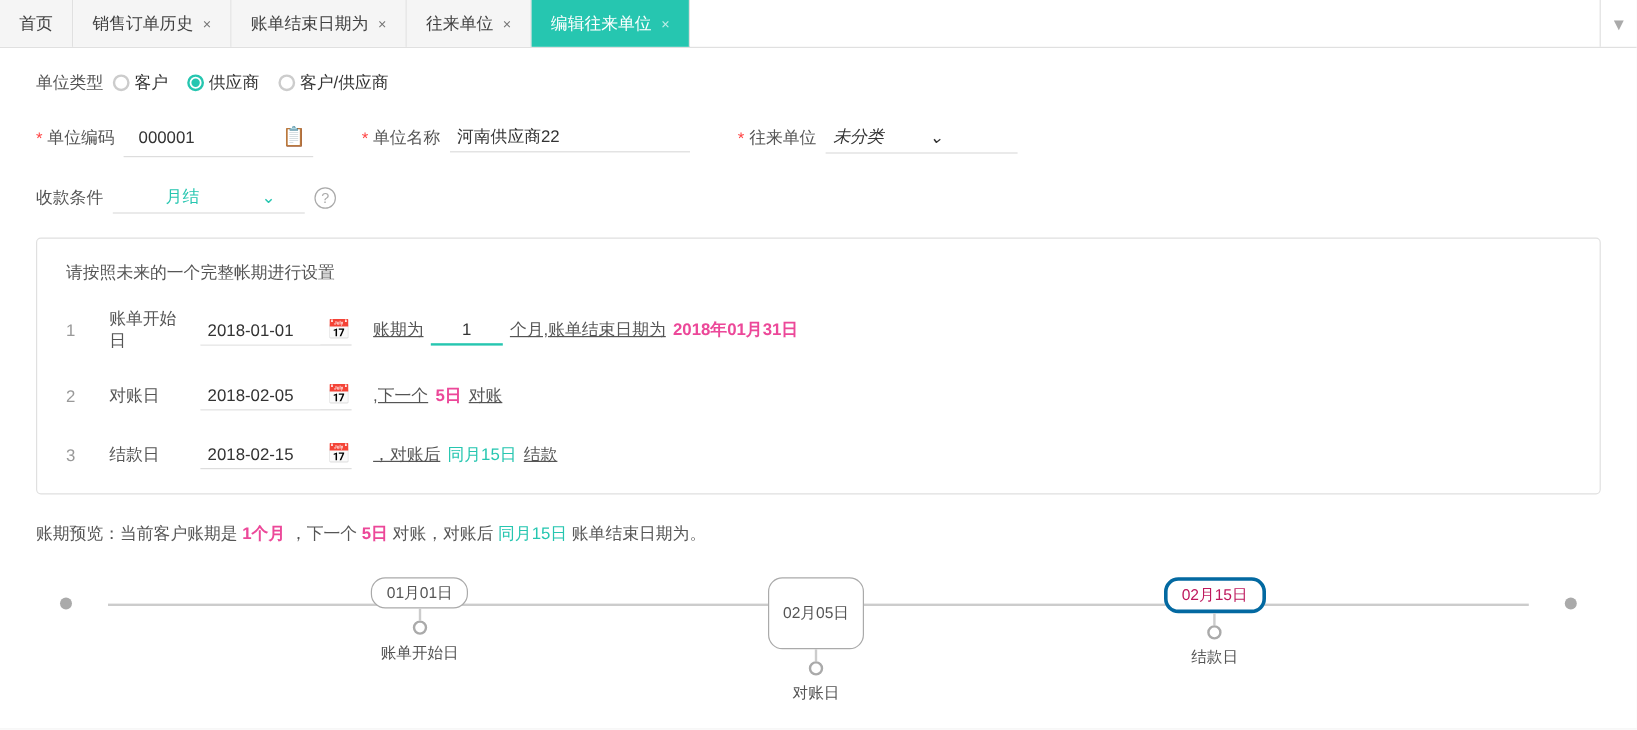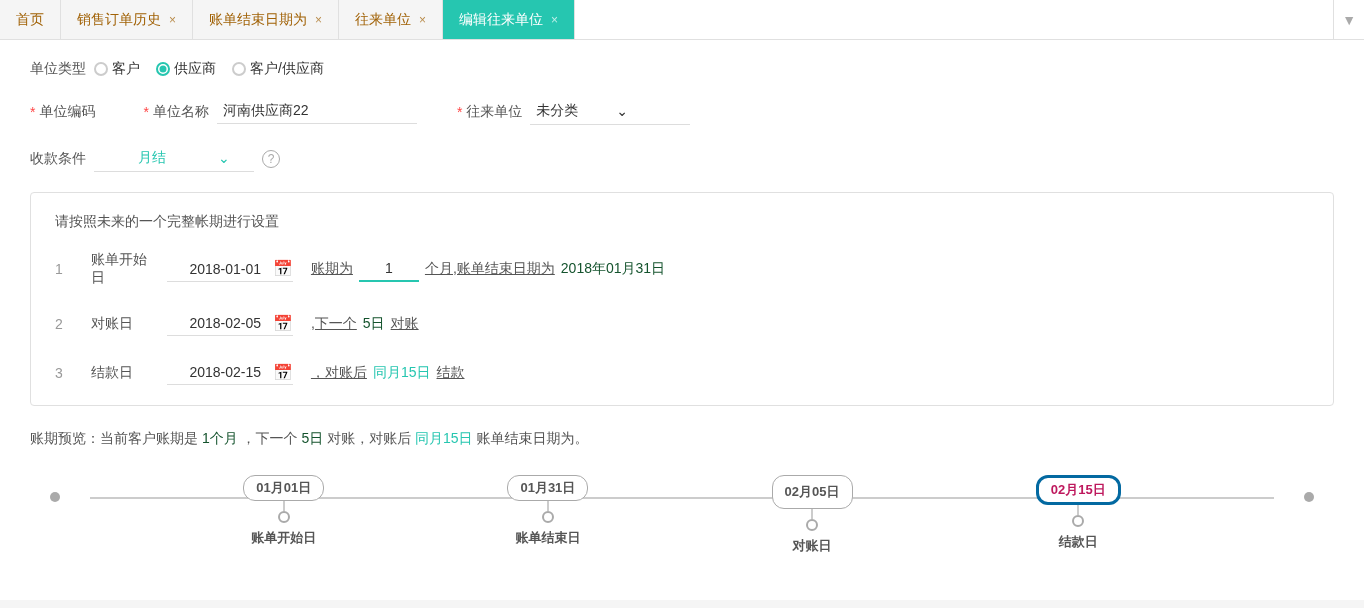--- a/index.html
+++ b/index.html
@@ -11,21 +11,21 @@
       align-items: stretch;
       background: #fff;
       border-bottom: 1px solid #e0e0e0;
       height: 40px;
     }
     .tab {
       display: flex;
       align-items: center;
       padding: 0 16px;
       cursor: pointer;
-      color: #a16207;
+      color: #404040;
       font-size: 14px;
       border-right: 1px solid #e0e0e0;
       position: relative;
       white-space: nowrap;
       background: #f5f5f5;
     }
     .tab.active {
       background: #26c6b0;
       color: #fff;
     }
@@ -151,20 +151,21 @@
     .dropdown-arrow {
       color: #26c6b0;
       cursor: pointer;
     }
 
     .unit-class-dropdown {
       display: flex;
       align-items: center;
       border-bottom: 1px solid #ddd;
       width: 160px;
+      font-style: italic;
     }
     .unit-class-dropdown span {
       flex: 1;
       padding: 4px 6px;
       font-size: 14px;
       color: #333;
     }
 
     .help-icon {
       width: 18px;
@@ -214,21 +215,20 @@
       border-bottom: 1px solid #ddd;
       margin-right: 12px;
     }
     .period-input-group input {
       border: none;
       outline: none;
       font-size: 14px;
       color: #333;
       width: 100px;
       padding: 4px 6px;
-      text-align: right;
     }
     .period-text {
       color: #555;
       margin: 0 6px;
       text-decoration: underline;
     }
     .period-months-input {
       display: flex;
       align-items: center;
     }
@@ -236,22 +236,22 @@
       border: none;
       border-bottom: 2px solid #26c6b0;
       outline: none;
       font-size: 14px;
       color: #333;
       width: 60px;
       padding: 4px 6px;
       text-align: center;
     }
     .highlight-orange {
-      color: #14532d;
-      font-weight: 400;
+      color: #ec4899;
+      font-weight: 700;
     }
     .highlight-teal {
       color: #26c6b0;
       font-weight: 500;
     }
 
     
     .preview-text {
       color: #555;
       margin-bottom: 24px;
@@ -302,20 +302,24 @@
         <span class="radio-circle"></span>
         <span>客户/供应商</span>
       </div>
     </div>
   </div>
 
   <div class="form-row">
     <div class="field-group">
       <span class="required-star">*</span>
       <span class="form-label">单位编码</span>
+      <div class="input-with-icon">
+        <input class="form-input" style="width: 120px; border: none;" value="000001">
+        <span class="calendar-icon">📋</span>
+      </div>
     </div>
     <div class="field-group">
       <span class="required-star">*</span>
       <span class="form-label">单位名称</span>
       <input class="form-input" style="width: 200px;" value="河南供应商22">
     </div>
     <div class="field-group">
       <span class="required-star">*</span>
       <span class="form-label">往来单位</span>
       <div class="unit-class-dropdown">
@@ -380,44 +384,38 @@
   <div class="preview-text">
     <span>账期预览：当前客户账期是</span>
     <span class="highlight-orange">1个月</span>
     <span>，下一个</span>
     <span class="highlight-orange">5日</span>
     <span>对账，对账后</span>
     <span class="highlight-teal">同月15日</span>
     <span>账单结束日期为。</span>
   </div>
 
-  <div style="position:relative; padding: 0 20px; font-weight: bold;">
+  <div style="position:relative; padding: 0 20px;">
     <div style="position:absolute; top: 22px; left: 60px; right: 60px; height: 2px; background: #ccc; z-index:0;"></div>
     <div style="display:flex; justify-content:space-between; align-items:flex-start; position:relative; z-index:1;">
 
       <div style="display:flex; align-items:center; margin-top: 17px;">
         <div style="width:10px;height:10px;border-radius:50%;background:#aaa;"></div>
       </div>
 
       <div style="display:flex;flex-direction:column;align-items:center;">
         <div style="border:1px solid #aaa;border-radius:12px;padding:3px 12px;font-size:13px;color:#555;background:#fff;">01月01日</div>
         <div style="width:2px;height:10px;background:#ccc;"></div>
         <div style="width:12px;height:12px;border-radius:50%;border:2px solid #aaa;background:#fff;"></div>
         <div style="font-size:13px;color:#555;margin-top:6px;">账单开始日</div>
       </div>
 
+
       <div style="display:flex;flex-direction:column;align-items:center;">
-        <div style="border:1px solid #aaa;border-radius:12px;padding:3px 12px;font-size:13px;color:#555;background:#fff;">01月31日</div>
-        <div style="width:2px;height:10px;background:#ccc;"></div>
-        <div style="width:12px;height:12px;border-radius:50%;border:2px solid #aaa;background:#fff;"></div>
-        <div style="font-size:13px;color:#555;margin-top:6px;">账单结束日</div>
-      </div>
-
-      <div style="display:flex;flex-direction:column;align-items:center;">
-        <div style="border:1px solid #aaa;border-radius:12px;padding:7px 12px;font-size:13px;color:#555;background:#fff;">02月05日</div>
+        <div style="border:1px solid #aaa;border-radius:12px;padding:20px 12px;font-size:13px;color:#555;background:#fff;">02月05日</div>
         <div style="width:2px;height:10px;background:#ccc;"></div>
         <div style="width:12px;height:12px;border-radius:50%;border:2px solid #aaa;background:#fff;"></div>
         <div style="font-size:13px;color:#555;margin-top:6px;">对账日</div>
       </div>
 
       <div style="display:flex;flex-direction:column;align-items:center;">
         <div style="border:3px solid #0369a1;border-radius:12px;padding:3px 12px;font-size:13px;color:#be185d;background:#fff;text-align:center;">02月15日</div>
         <div style="width:2px;height:10px;background:#ccc;"></div>
         <div style="width:12px;height:12px;border-radius:50%;border:2px solid #aaa;background:#fff;"></div>
         <div style="font-size:13px;color:#555;margin-top:6px;">结款日</div>

